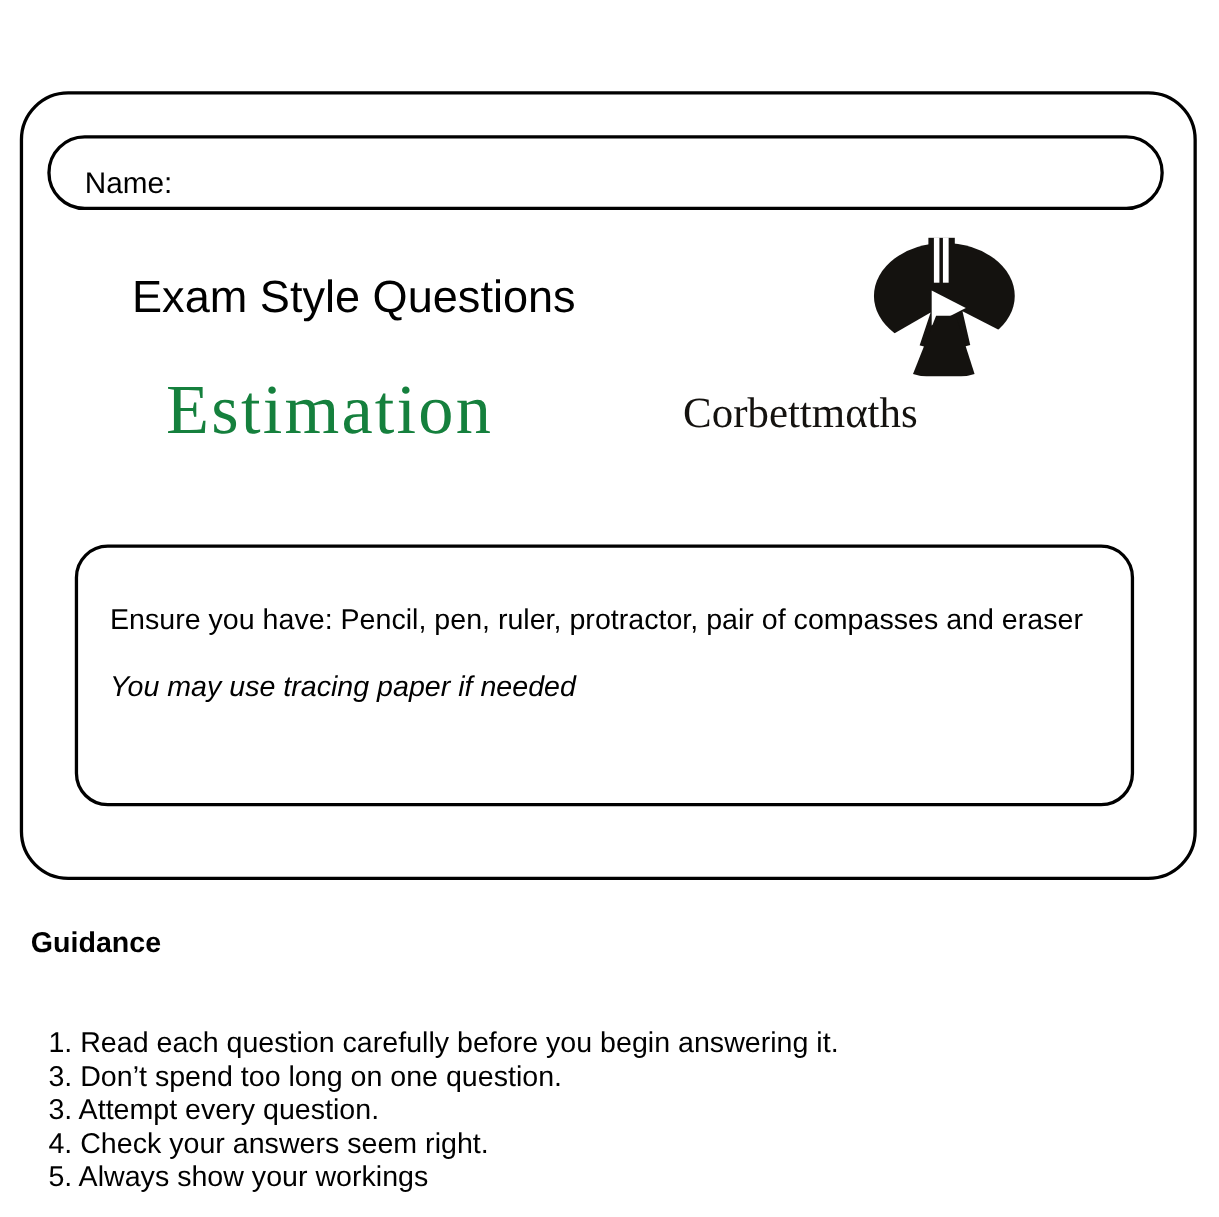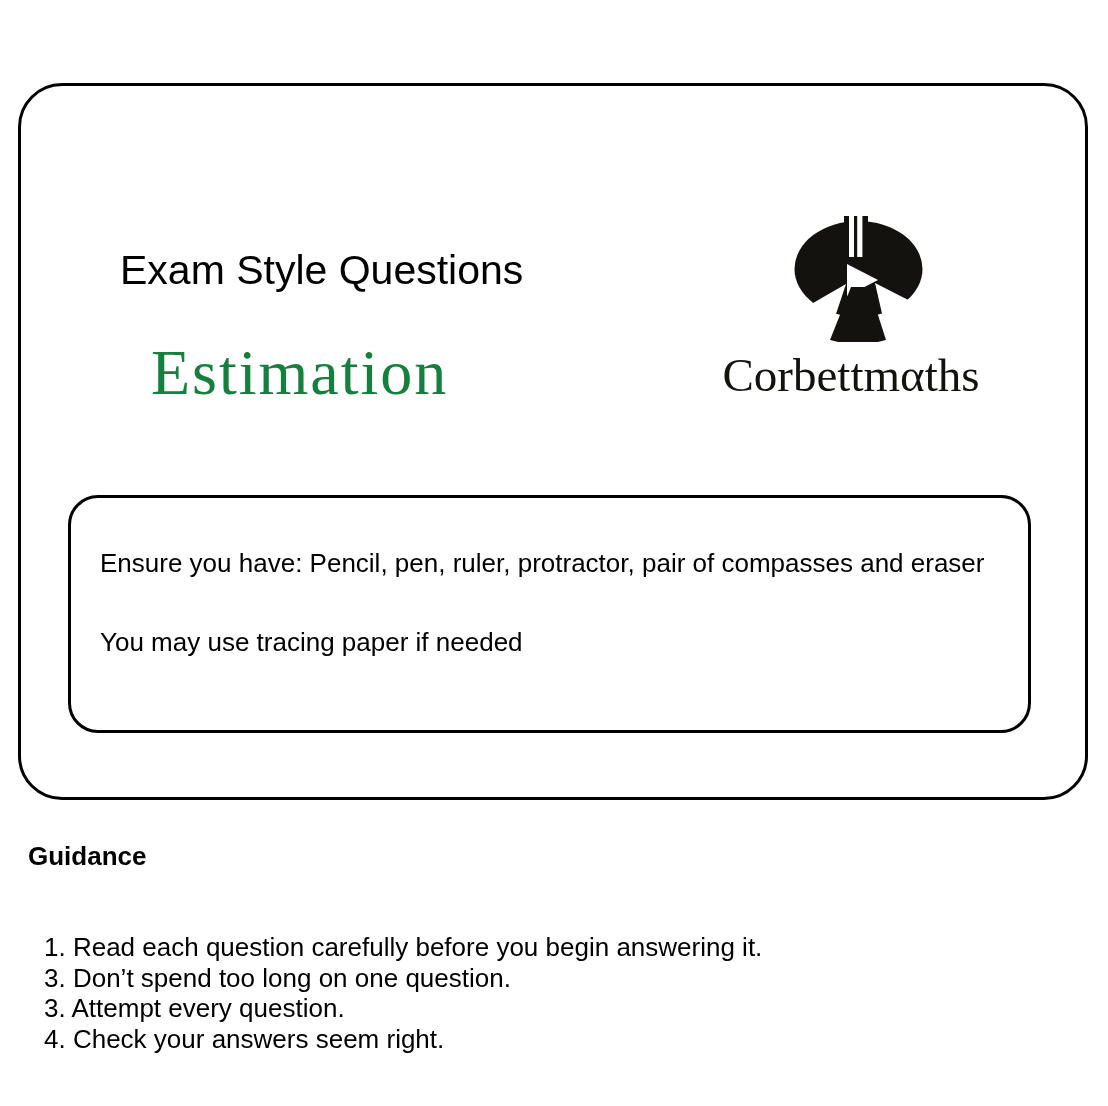--- a/index.html
+++ b/index.html
@@ -77,46 +77,46 @@
     left: 173px;
     top: 0px;
     width: 129px;
     height: 126px;
   }
   .brand-name {
     position: absolute;
     left: 0px;
     top: 132px;
     width: 460px;
-    text-align: center;
     font-family: "Liberation Serif", serif;
-    font-size: 47px;
+    font-size: 39px;
     line-height: 55px;
     color: #14120f;
   }
   .ensure-box {
     position: absolute;
     left: 47px;   
     top: 409px;
     width: 963px;
     height: 238px;
     border: 3px solid #000000;
     border-radius: 30px;
     background: #ffffff;
     padding: 50px 20px 0 29px;
   }
   .ensure-line1 {
     margin: 0;
     font-size: 26px;
     line-height: 30px;
   }
   .ensure-line2 {
-    margin: 49px 0 0 0;
+    margin: 31px 0 0 0;
     font-size: 26px;
     line-height: 30px;
+    font-style: italic;
   }
   .guidance {
     position: absolute;
     left: 28px;
     top: 841px;
     width: 1050px;
   }
   .guidance-heading {
     margin: 0;
     font-size: 26px;
@@ -135,20 +135,23 @@
     white-space: nowrap;
   }
 </style>
 </head>
 <body>
 
 <div class="page">
 
   <div class="outer-box">
 
+    <div class="name-box">
+      <span class="name-label">Name:</span>
+    </div>
 
     <h1 class="exam-title">Exam Style Questions</h1>
 
     <div class="topic-title">Estimation</div>
 
     <div class="brand">
       <svg class="brand-icon" viewBox="0 0 129 126" xmlns="http://www.w3.org/2000/svg" aria-hidden="true">
 
         <rect x="50" y="0" width="24" height="18" fill="#14120f"></rect>
 
@@ -174,16 +177,17 @@
 
   </div>
 
   <div class="guidance">
     <h2 class="guidance-heading">Guidance</h2>
     <div class="guidance-list">
       <div class="guidance-item">1. Read each question carefully before you begin answering it.</div>
       <div class="guidance-item">3. Don’t spend too long on one question.</div>
       <div class="guidance-item">3. Attempt every question.</div>
       <div class="guidance-item">4. Check your answers seem right.</div>
+      <div class="guidance-item">5. Always show your workings</div>
     </div>
   </div>
 
 </div>
 
 </body></html>

